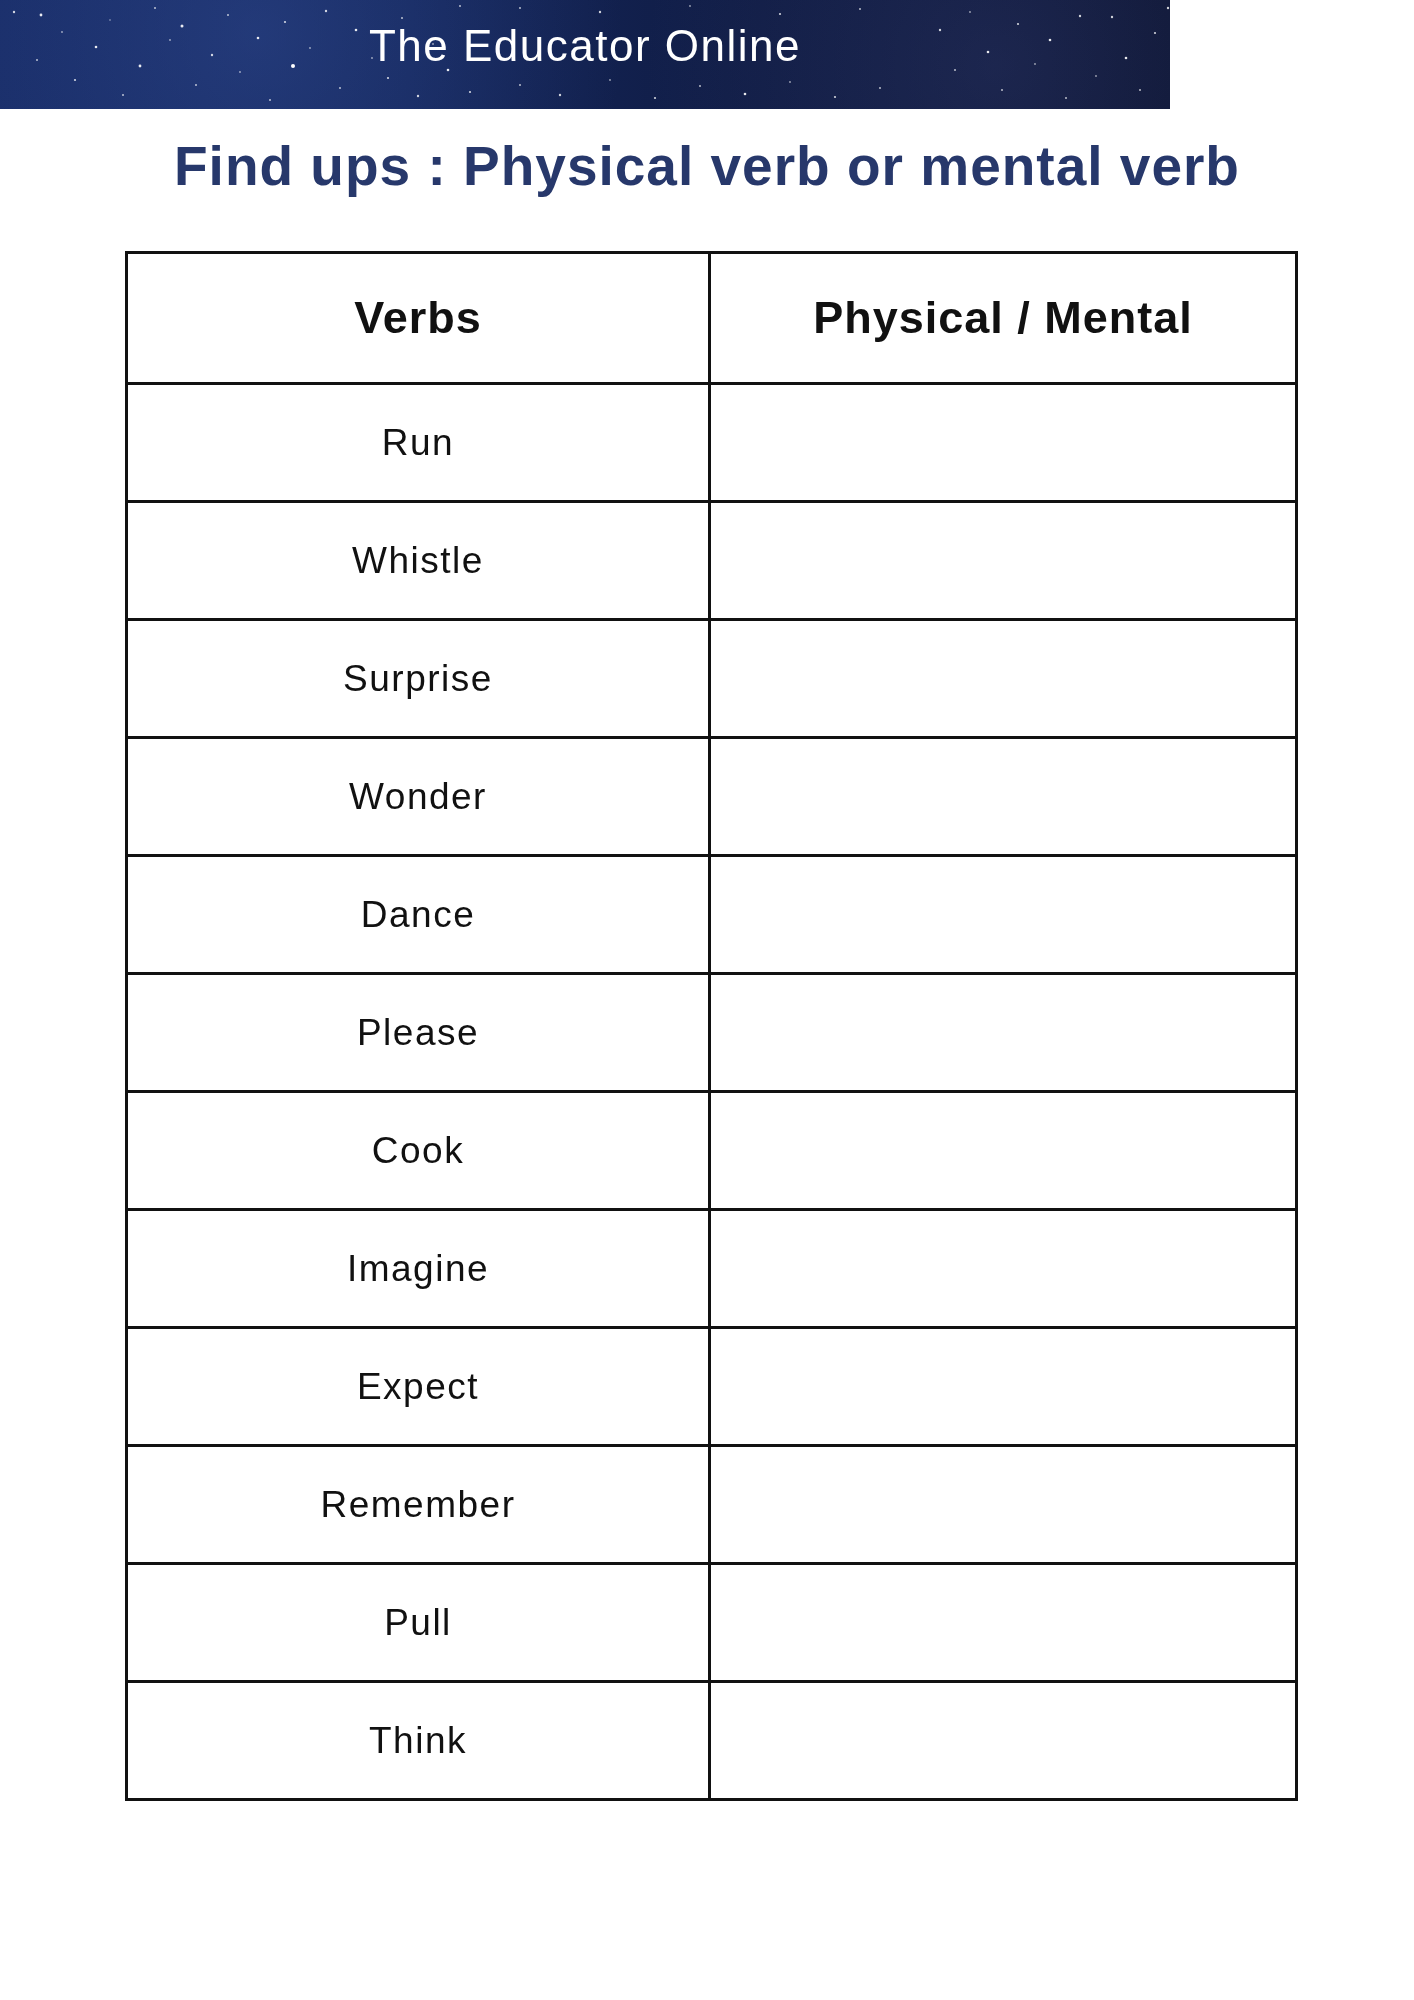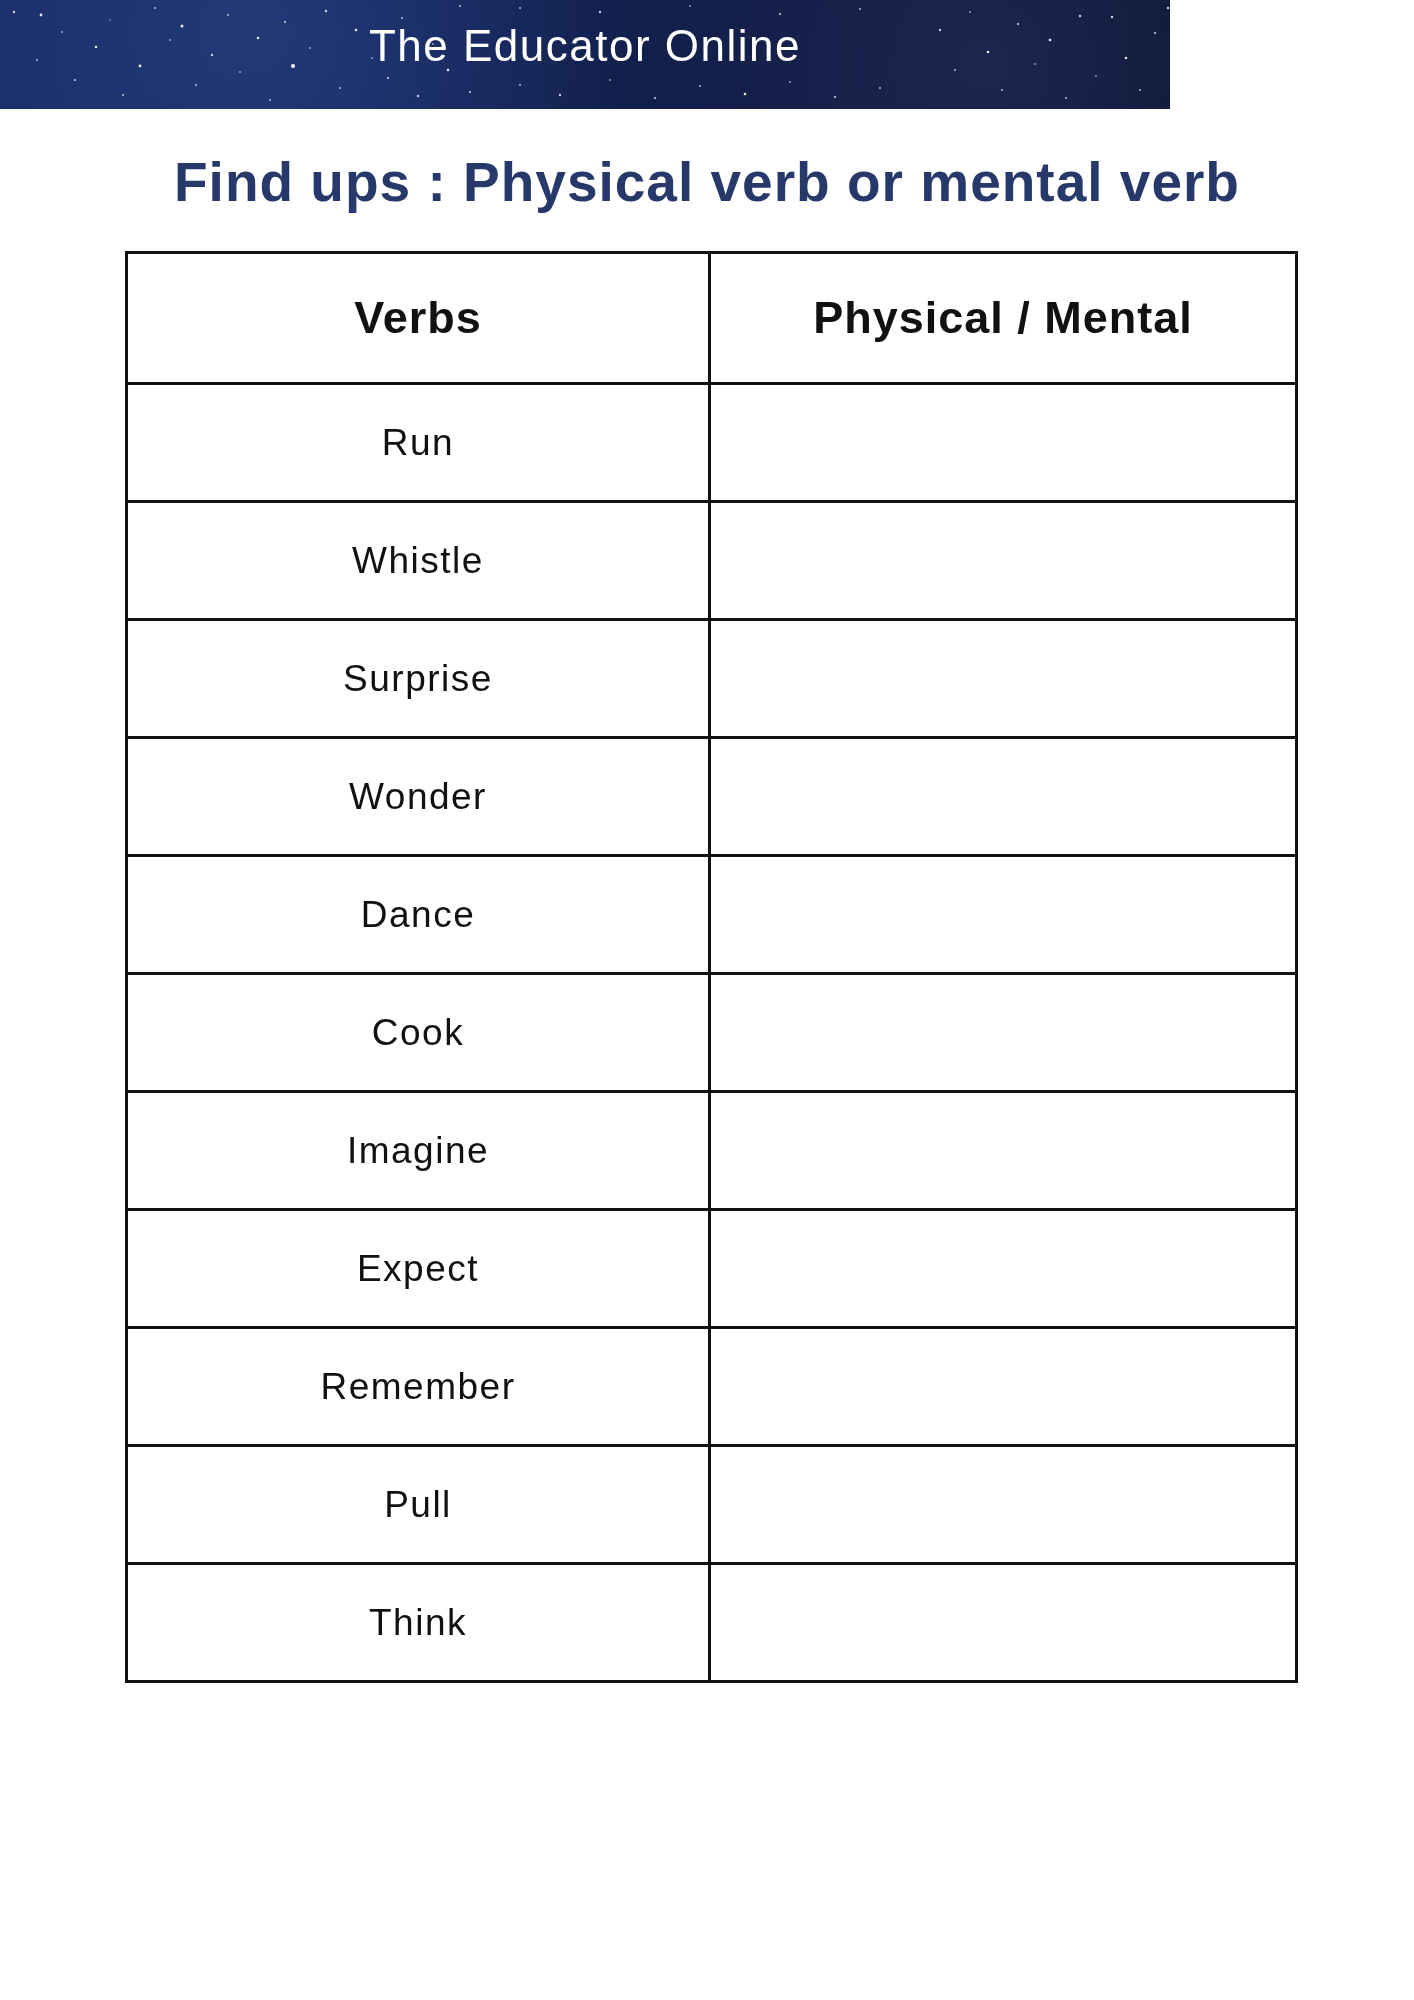--- a/index.html
+++ b/index.html
@@ -166,21 +166,21 @@
         <circle cx="1345" cy="55" r="1.1" opacity="0.8"></circle>
       <circle cx="1360" cy="15" r="1.3" opacity="0.9"></circle>
         <circle cx="1375" cy="68" r="1" opacity="0.7"></circle>
       <circle cx="1390" cy="38" r="1.2" opacity="0.8"></circle>
         <circle cx="1405" cy="90" r="0.9" opacity="0.6"></circle>
     </g>
   </svg>
   <div class="banner-title">The Educator Online</div>
 </div>
 
-<h1 class="page-title" style="margin:16px;">Find ups : Physical verb or mental verb</h1>
+<h1 class="page-title" style="margin:0;">Find ups : Physical verb or mental verb</h1>
 
 <table class="sheet-table">
   <thead>
     <tr>
       <th class="col-verb">Verbs</th>
       <th class="col-type">Physical / Mental</th>
     </tr>
   </thead>
   <tbody>
     <tr>
@@ -197,20 +197,24 @@
     </tr>
     <tr>
       <td>Wonder</td>
       <td class="answer-cell"></td>
     </tr>
     <tr>
       <td>Dance</td>
       <td class="answer-cell"></td>
     </tr>
     <tr>
+      <td>Please</td>
+      <td class="answer-cell"></td>
+    </tr>
+    <tr>
       <td>Cook</td>
       <td class="answer-cell"></td>
     </tr>
     <tr>
       <td>Imagine</td>
       <td class="answer-cell"></td>
     </tr>
     <tr>
       <td>Expect</td>
       <td class="answer-cell"></td>

